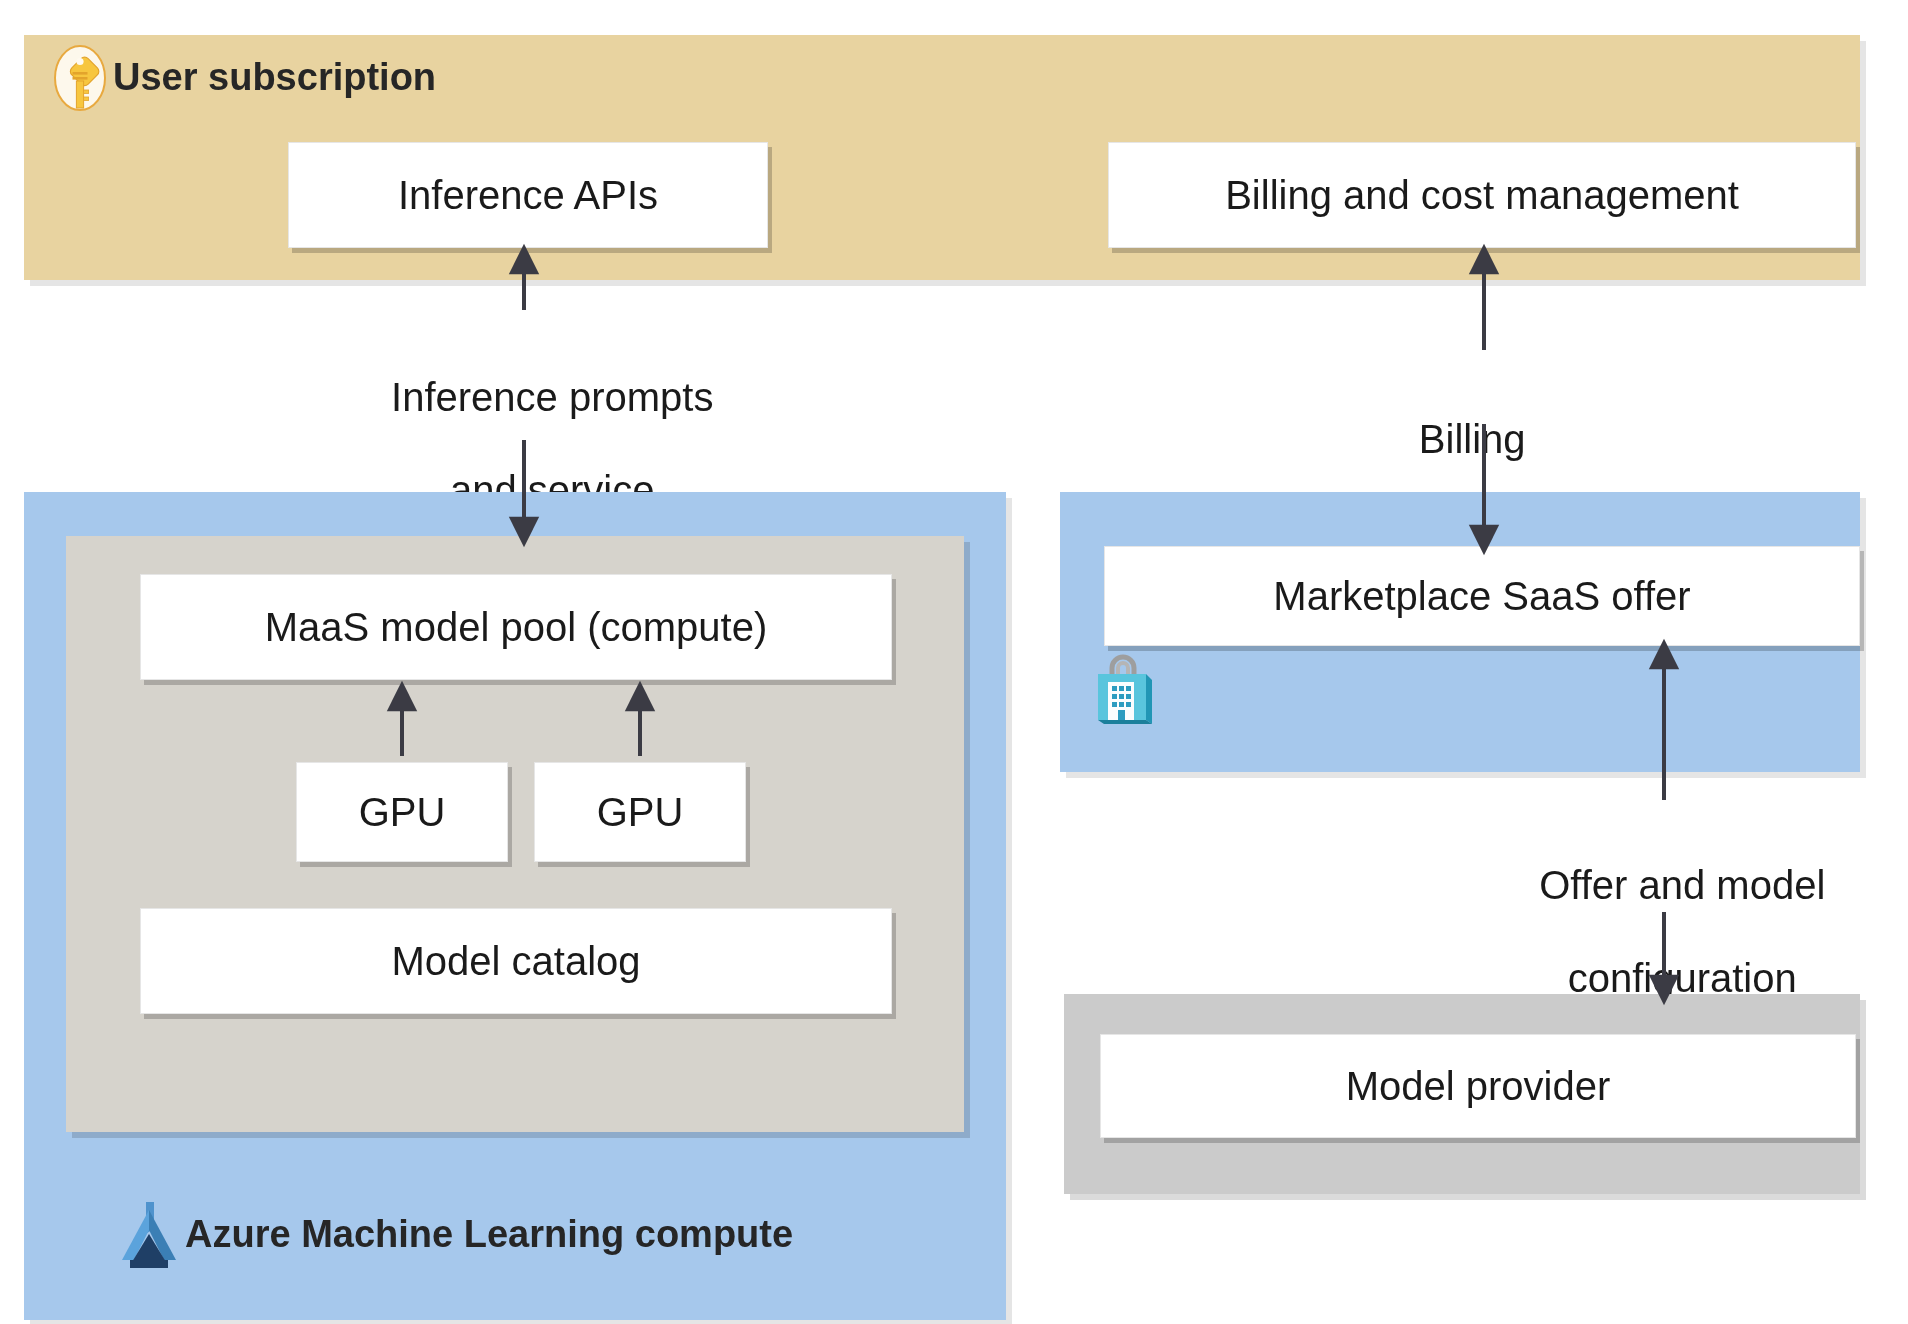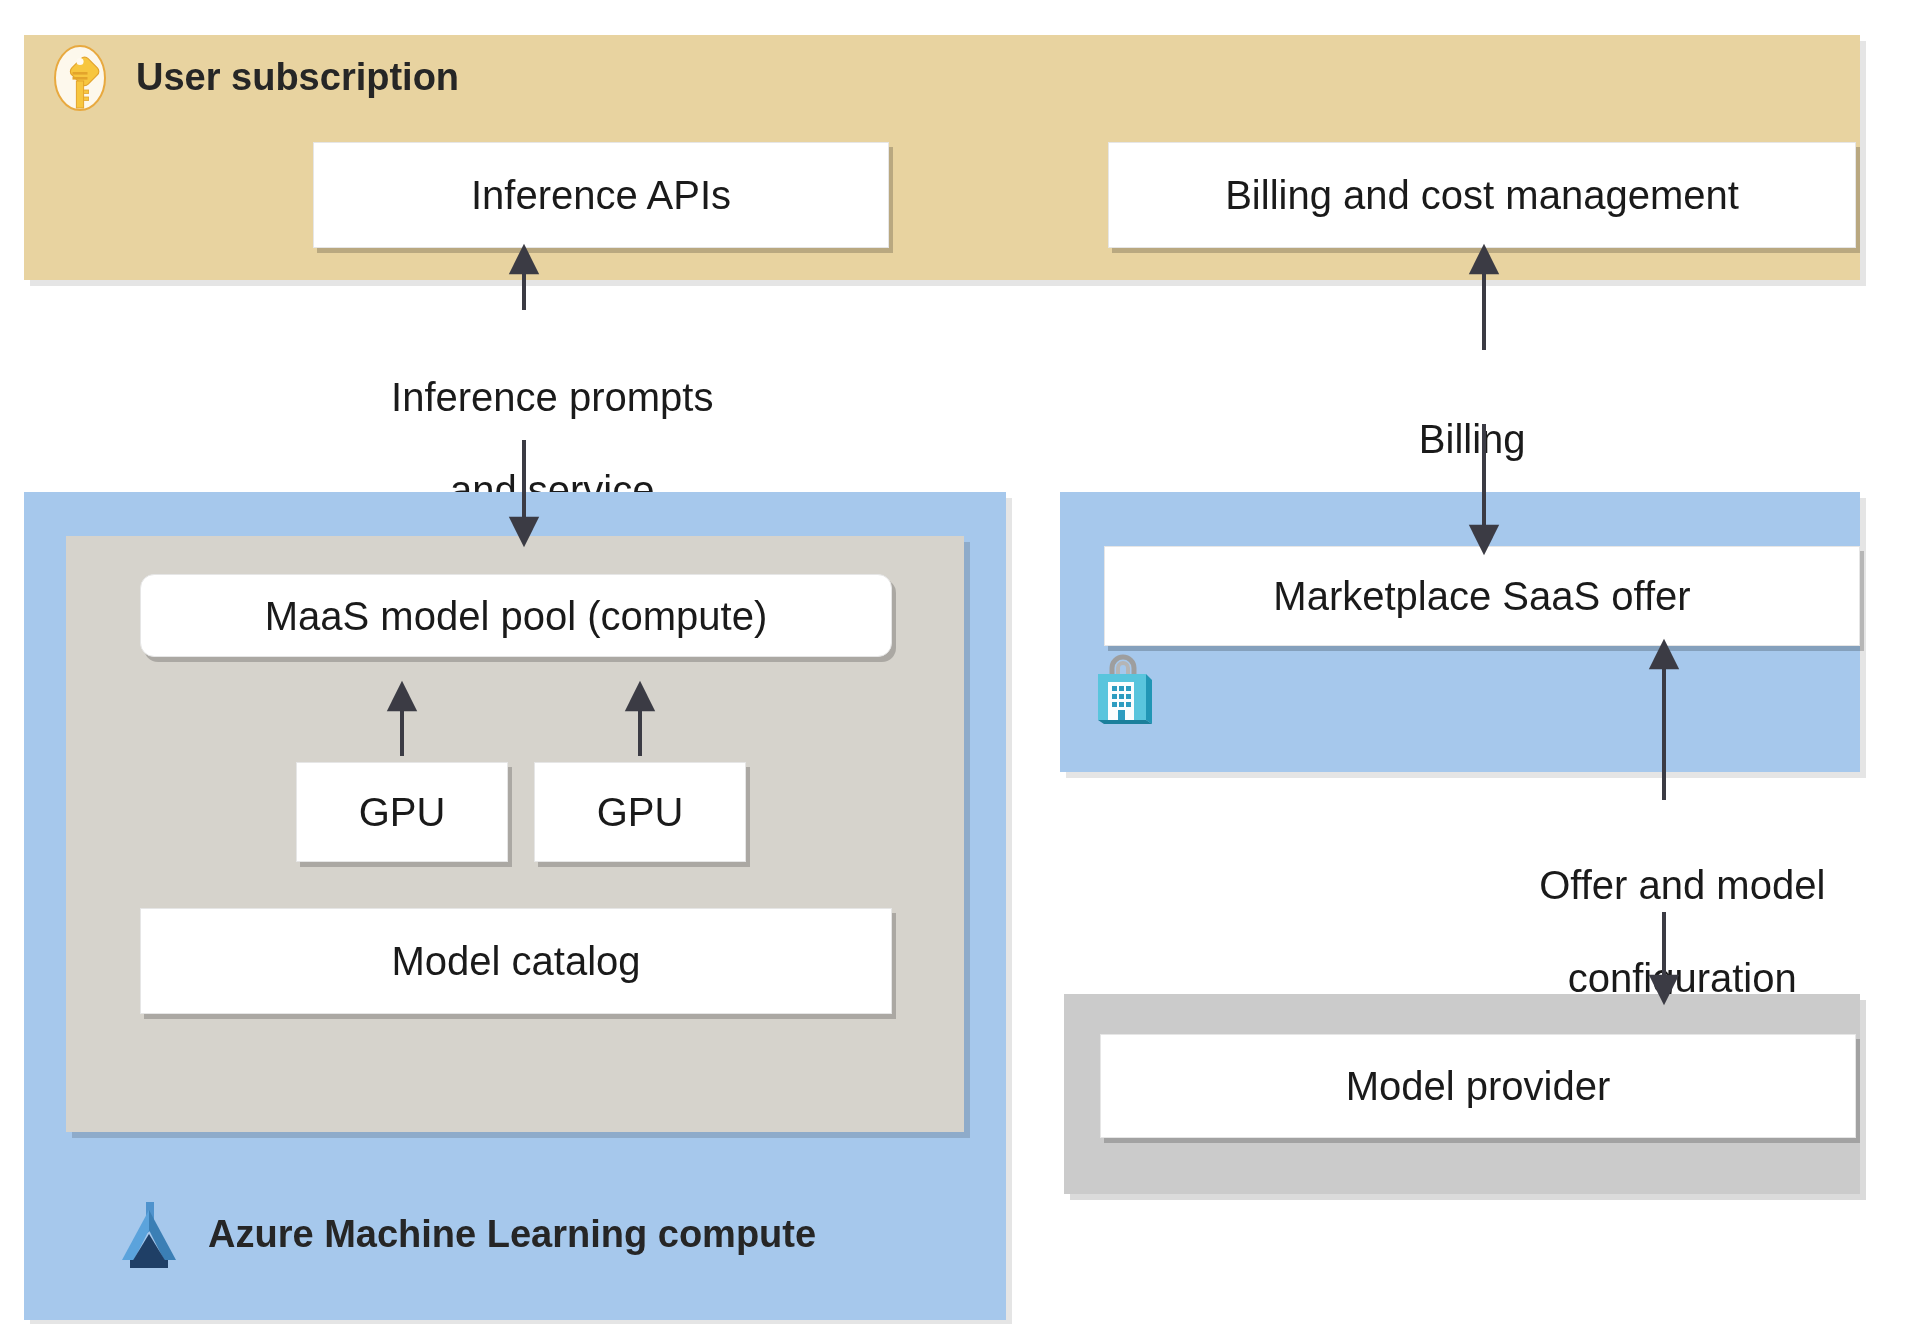--- a/index.html
+++ b/index.html
@@ -62,21 +62,21 @@
     font-size: 40px;
     text-align: center;
     white-space: nowrap;
   }
 
   
   .zone-title {
     position: absolute;
     display: flex;
     align-items: center;
-    gap: 28px;
+    gap: 5px;
     font-weight: bold;
     font-size: 38px;
     color: #262626;
     white-space: pre-line;
     line-height: 1.08;
   }
   .zone-title.stacked { align-items: flex-start; }
 
   
   #arrows {
@@ -107,42 +107,42 @@
           <rect x="-7.5" y="1" width="15" height="2.6" fill="#e3a42c"></rect>
           <rect x="-3.6" y="5" width="7.2" height="27" fill="#f7c63f" stroke="#e3a42c" stroke-width="1"></rect>
           <rect x="3.6" y="14" width="5" height="3.4" fill="#f7c63f" stroke="#e3a42c" stroke-width="0.8"></rect>
           <rect x="3.6" y="21" width="5" height="3.4" fill="#f7c63f" stroke="#e3a42c" stroke-width="0.8"></rect>
         </g>
       </svg>
     </span>
     <span>User subscription</span>
   </div>
 
-  <div class="node" style="left:313px; top:142px; width:576px; height:106px;">
+  <div class="node" style="left:288px; top:142px; width:480px; height:106px;">
     <span>Inference APIs</span>
   </div>
 
   <div class="node" style="left:1108px; top:142px; width:748px; height:106px;">
     <span>Billing and cost management</span>
   </div>
 
   <div class="flabel" style="left:280px; top:328px; width:500px;">
     <span>Inference prompts</span><br>
     <span>and service</span>
   </div>
 
   <div class="flabel" style="left:1320px; top:370px; width:260px;">
     <span>Billing</span>
   </div>
 
   <div class="panel panel-blue" style="left:24px; top:492px; width:982px; height:828px;"></div>
 
   <div class="panel panel-gray" style="left:66px; top:536px; width:898px; height:596px;"></div>
 
-  <div class="node" style="left:140px; top:574px; width:752px; height:83px;border-radius:14px;">
+  <div class="node" style="left:140px; top:574px; width:752px; height:106px;">
     <span>MaaS model pool (compute)</span>
   </div>
 
   <div class="node" style="left:296px; top:762px; width:212px; height:100px;">
     <span>GPU</span>
   </div>
 
   <div class="node" style="left:534px; top:762px; width:212px; height:100px;">
     <span>GPU</span>
   </div>

